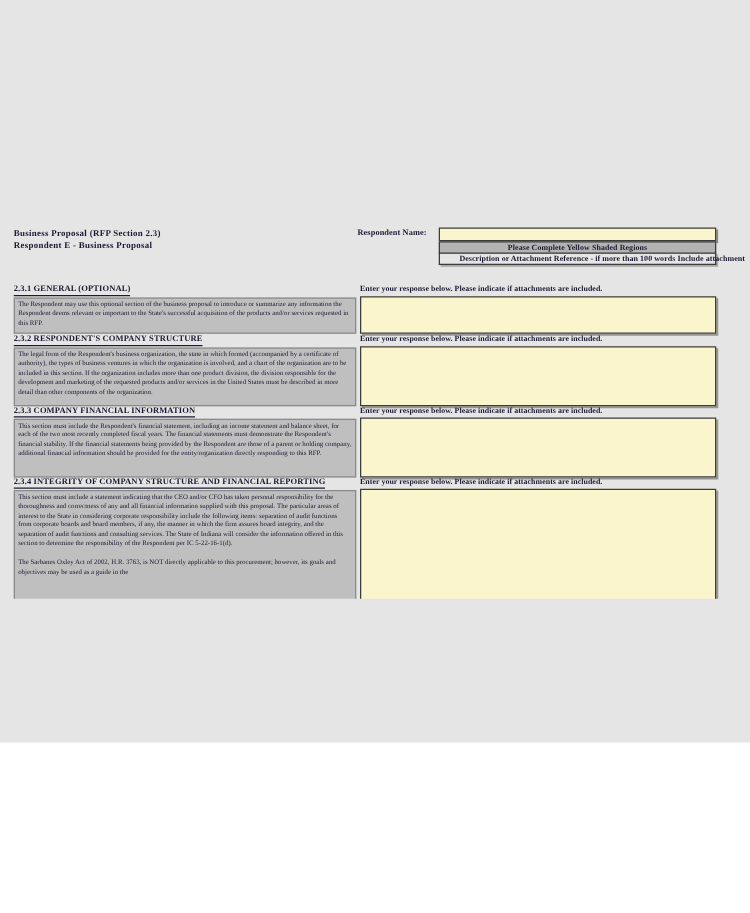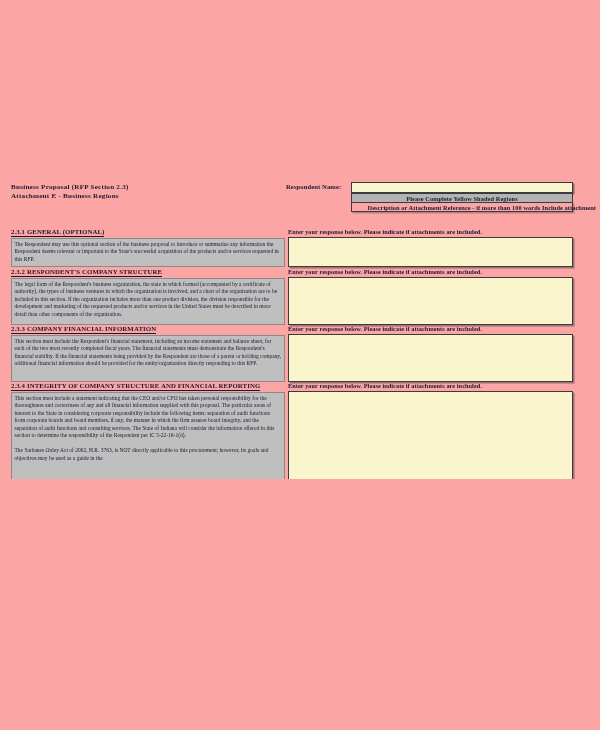--- a/index.html
+++ b/index.html
@@ -14,22 +14,22 @@
     overflow: hidden;
     font-family: "Liberation Serif", serif;
     color: #1a1a33;
   }
 
   .page {
     position: absolute;
     left: 0;
     top: 0;
     width: 600px;
-    height: 730px;
-    background: #fca5a5;
+    height: 594px;
+    background: #e5e5e5;
     overflow: hidden;
   }
 
   
   .doc-clip {
     position: absolute;
     left: 0;
     top: 0;
     width: 600px;
     height: 479px;
@@ -176,21 +176,21 @@
 </style>
 </head>
 <body>
 
 <div class="page">
   <div class="doc-clip">
 
     <div class="header">
       <div class="doc-title">
         <div>Business Proposal (RFP Section 2.3)</div>
-        <div>Attachment E - Business Regions</div>
+        <div>Respondent E - Business Proposal</div>
       </div>
 
       <div class="respondent-label">Respondent Name:</div>
       <div class="respondent-field"></div>
       <div class="complete-banner">Please Complete Yellow Shaded Regions</div>
       <div class="desc-note-box"></div>
       <div class="desc-note">Description or Attachment Reference - if more than 100 words Include attachment</div>
     </div>
 
     <div class="section" style="top:228px;">

